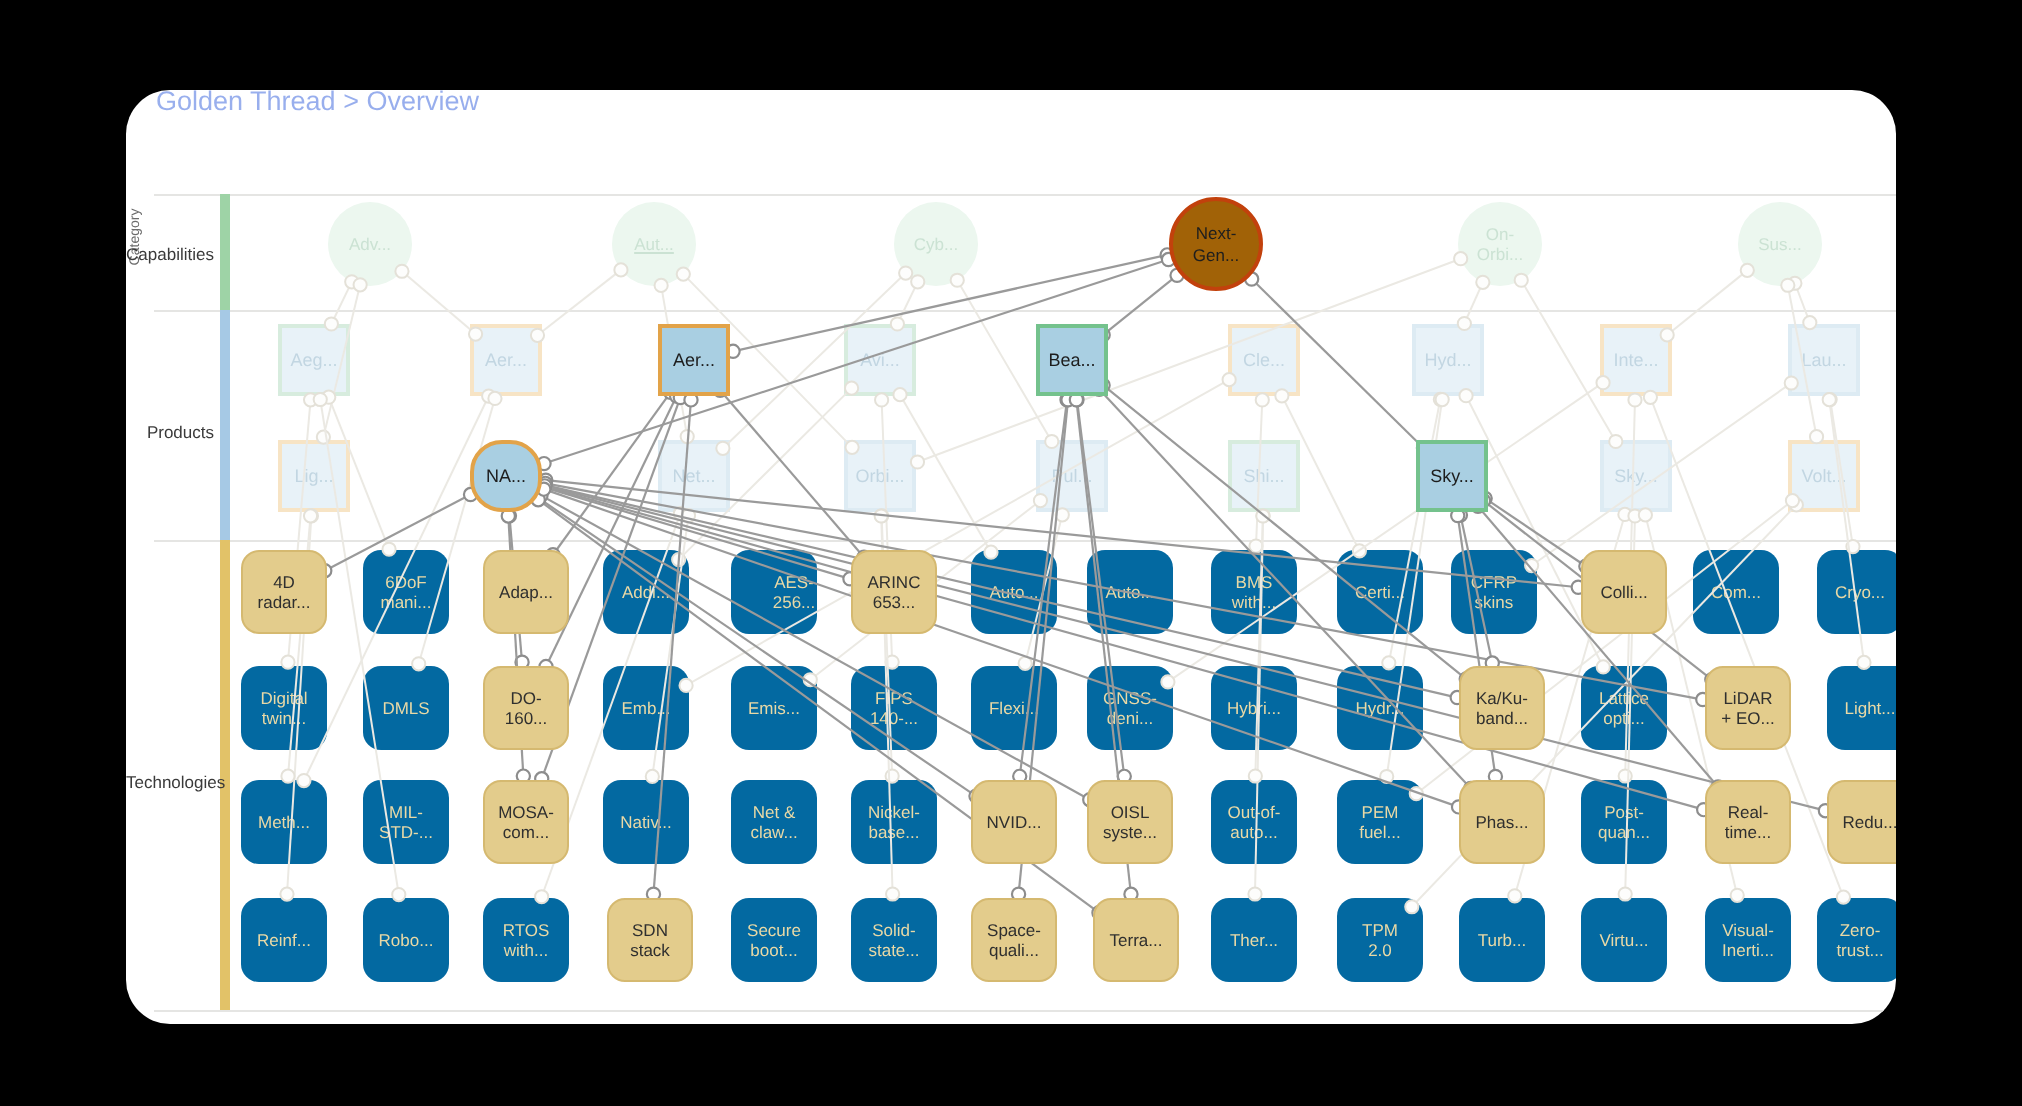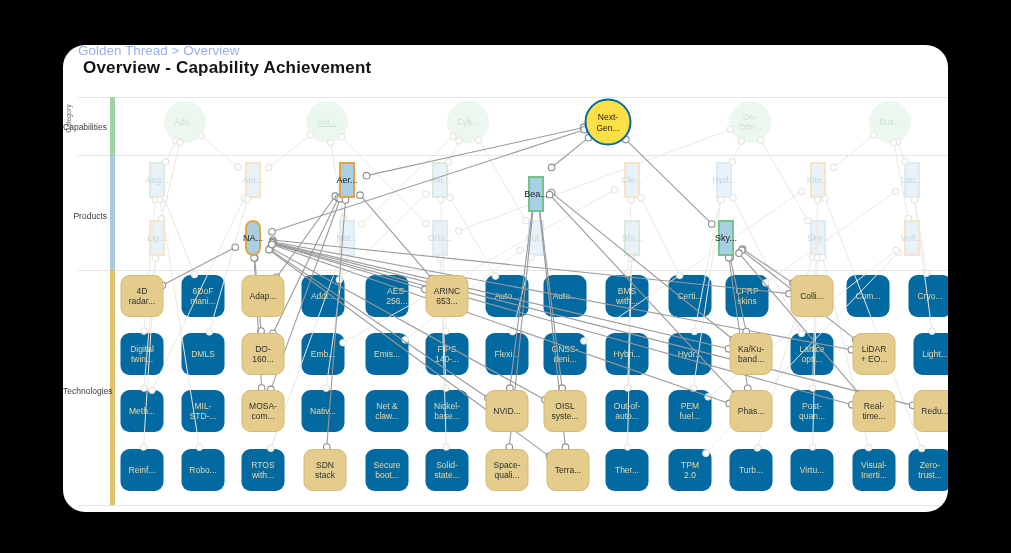--- a/index.html
+++ b/index.html
@@ -32,40 +32,39 @@
   .dark-dot{fill:#ffffff;stroke:#8d8d8d;stroke-width:1.1;}
   .faded-line{stroke:#ebe9e3;stroke-width:1;fill:none;}
   .faded-dot{fill:#fdfdfc;stroke:#e4e1d8;stroke-width:1;}
   .node{
     position:absolute;transform:translate(-50%,-50%);
     display:flex;align-items:center;justify-content:center;
     text-align:center;line-height:1.18;white-space:pre-line;
     box-sizing:border-box;cursor:pointer;
   }
   .node.capability{width:42px;height:42px;border-radius:50%;font-size:8.5px;}
-  .node.capability.highlight{width:47px;height:47px;background:#fde047;border:2px solid #0369a1;color:#1e1e1e;z-index:5;}
+  .node.capability.highlight{width:47px;height:47px;background:#a16207;border:2px solid #c2410c;color:#1e1e1e;z-index:5;}
   .node.capability.faded{background:#ecf7ef;color:#cbe2d3;z-index:1;}
-  .node.product{width:16px;height:36px;font-size:9px;background:#a9cfe2;}
+  .node.product{width:36px;height:36px;font-size:9px;background:#a9cfe2;}
   .node.product.highlight{color:#1d1d1d;z-index:5;}
   .node.product.faded{background:#e8f2f8;color:#c2d6e2;z-index:1;}
   .node.product.highlight.accent-orange{border:2px solid #e2a349;}
   .node.product.highlight.accent-green{border:2px solid #74c28d;}
   .node.product.faded.accent-orange{border:2px solid #f7e4c5;}
   .node.product.faded.accent-green{border:2px solid #d7ecde;}
   .node.product.faded.accent-blue{border:2px solid #ddebf3;}
   .node.technology{width:43px;height:42px;border-radius:9px;font-size:8.5px;}
   .node.technology.highlight{background:#e3cc8c;border:1px solid #d5b970;color:#2f2f2f;z-index:5;}
   .node.technology.faded{background:#0369a1;color:#e9d9a6;z-index:1;}
 </style>
 </head>
 <body>
 
 <div class="card">
   <div class="breadcrumb">Golden Thread &gt; Overview</div>
-  <div class="page-title">Overview - Capability Achievement</div>
 
   <div class="hline" style="top:52px"></div>
   <div class="hline" style="top:110px"></div>
   <div class="hline" style="top:225px"></div>
   <div class="hline" style="top:460px"></div>
 
   <div class="vbar" style="top:52px;height:58px;background:#9ed3a6"></div>
   <div class="vbar" style="top:110px;height:115px;background:#a6c9e5"></div>
   <div class="vbar" style="top:225px;height:235px;background:#e2c268"></div>
 
@@ -331,21 +330,21 @@
       <div class="node capability faded" style="left: 405px; top: 77px;"><span>Cyb...</span></div>
       <div class="node capability highlight" style="left: 545px; top: 77px;"><span>Next-
 Gen...</span></div>
       <div class="node capability faded" style="left: 687px; top: 77px;"><span>On-
 Orbi...</span></div>
       <div class="node capability faded" style="left: 827px; top: 77px;"><span>Sus...</span></div>
       <div class="node product faded accent-green" style="left: 94px; top: 135px;"><span>Aeg...</span></div>
       <div class="node product faded accent-orange" style="left: 190px; top: 135px;"><span>Aer...</span></div>
       <div class="node product highlight accent-orange" style="left: 284px; top: 135px;"><span>Aer...</span></div>
       <div class="node product faded accent-green" style="left: 377px; top: 135px;"><span>Avi...</span></div>
-      <div class="node product highlight accent-green" style="left: 473px; top: 149px; text-align: right;"><span>Bea...</span></div>
+      <div class="node product highlight accent-green" style="left: 473px; top: 135px; text-align: right;"><span>Bea...</span></div>
       <div class="node product faded accent-orange" style="left: 569px; top: 135px;"><span>Cle...</span></div>
       <div class="node product faded accent-blue" style="left: 661px; top: 135px;"><span>Hyd...</span></div>
       <div class="node product faded accent-orange" style="left: 755px; top: 135px;"><span>Inte...</span></div>
       <div class="node product faded accent-blue" style="left: 849px; top: 135px;"><span>Lau...</span></div>
       <div class="node product faded accent-orange" style="left: 94px; top: 193px;"><span>Lig...</span></div>
       <div class="node product highlight accent-orange" style="left: 190px; top: 193px; border-radius: 16px;"><span>NA...</span></div>
       <div class="node product faded accent-blue" style="left: 284px; top: 193px;"><span>Net...</span></div>
       <div class="node product faded accent-blue" style="left: 377px; top: 193px;"><span>Orbi...</span></div>
       <div class="node product faded accent-blue" style="left: 473px; top: 193px;"><span>Pul...</span></div>
       <div class="node product faded accent-green" style="left: 569px; top: 193px;"><span>Shi...</span></div>

